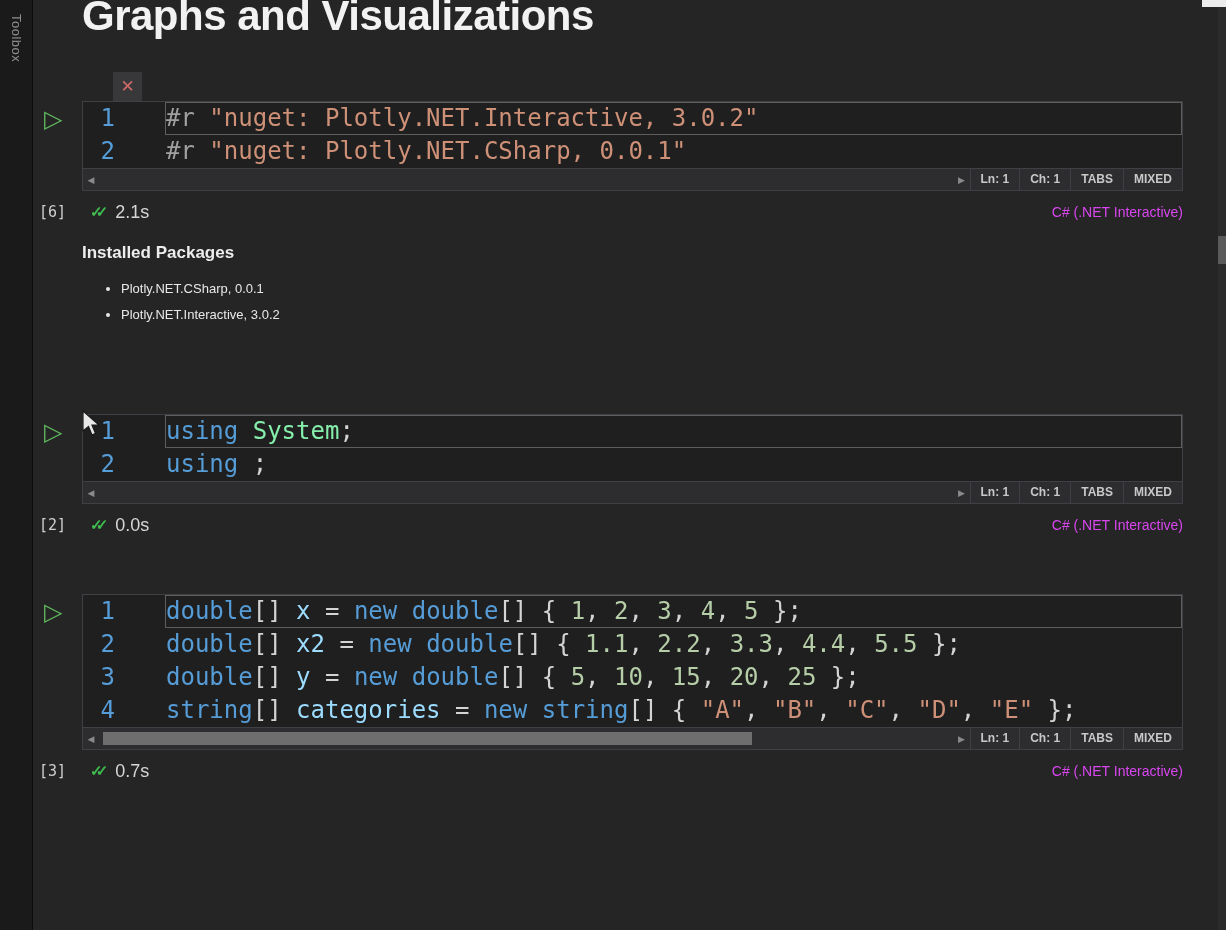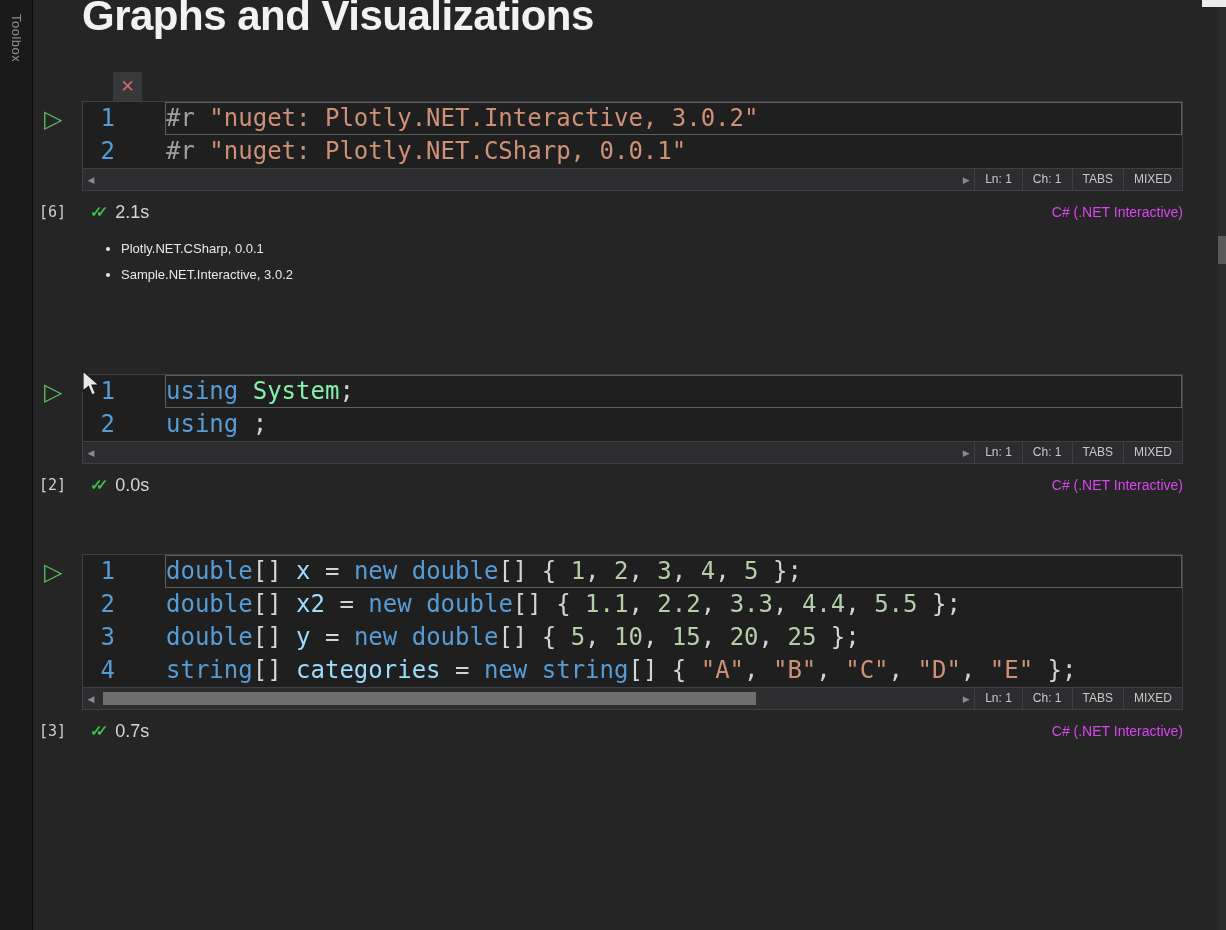--- a/index.html
+++ b/index.html
@@ -46,21 +46,21 @@
 
   
   .editor-status { height:22px; display:flex; align-items:center; background:#2d2d30;
                    border-top:1px solid #3f3f46; font-size:12px; color:#c8c8c8; }
   .sb-arrow { flex:none; width:16px; text-align:center; color:#8a8a8a; font-size:9px;
               cursor:pointer; }
   .sb-track { flex:1; height:100%; position:relative; }
   .sb-thumb { position:absolute; left:4px; top:4px; height:13px; width:76%;
               background:#6e6e6e; }
   .sb-item { flex:none; padding:0 10px; height:22px; line-height:21px;
-             border-left:1px solid #3f3f46; cursor:pointer; }
+             border-left:1px solid #3f3f46; cursor:pointer;font-weight:bold; }
 
   
   .exec-row { display:flex; align-items:center; margin:10px 0 0 20px; width:1144px;
               height:22px; }
   .exec-label { font-family:"DejaVu Sans Mono", monospace; font-size:15px; color:#cfcfcf; }
   .check { color:#3ebf4e; font-size:15px; font-weight:bold; margin-left:24px;
            letter-spacing:-7px; padding-right:7px; }
   .time { margin-left:7px; font-size:18px; color:#d6d6d6; }
   .kernel { margin-left:auto; font-size:14px; color:#d946ef; }
 
@@ -124,23 +124,24 @@
         </div>
         <div class="exec-row">
           <span class="exec-label">[6]</span>
           <span class="check">✓✓</span>
           <span class="time">2.1s</span>
           <span class="kernel">C# (.NET Interactive)</span>
         </div>
       </div>
     </div>
 
+  <h3 class="sub-heading">Installed Packages</h3>
   <ul class="pkg-list">
     <li><span>Plotly.NET.CSharp, 0.0.1</span></li>
-    <li><span>Sample.NET.Interactive, 3.0.2</span></li>
+    <li><span>Plotly.NET.Interactive, 3.0.2</span></li>
   </ul>
 
   <div class="cell-anchor anchor-1">
     <div class="cursor">
       <svg width="20" height="28" viewBox="0 0 20 28">
         <path d="M1,1 L1,21 L6.5,16.5 L10,25 L13.5,23.4 L10,15 L17,15 Z" fill="#e8e8e8" stroke="#1a1a1a" stroke-width="1.2"></path>
       </svg>
     </div>
   <div class="cell-wrap">
         <div class="cell-row">

